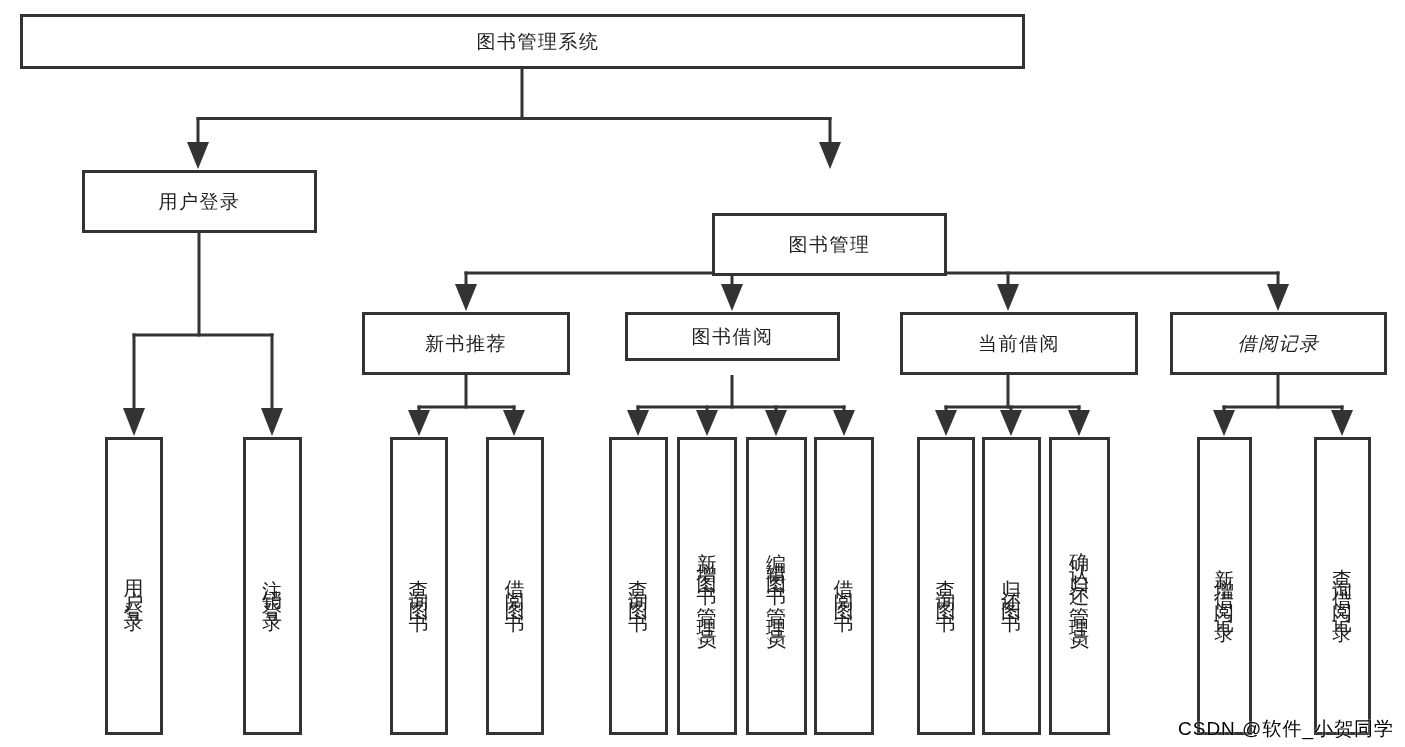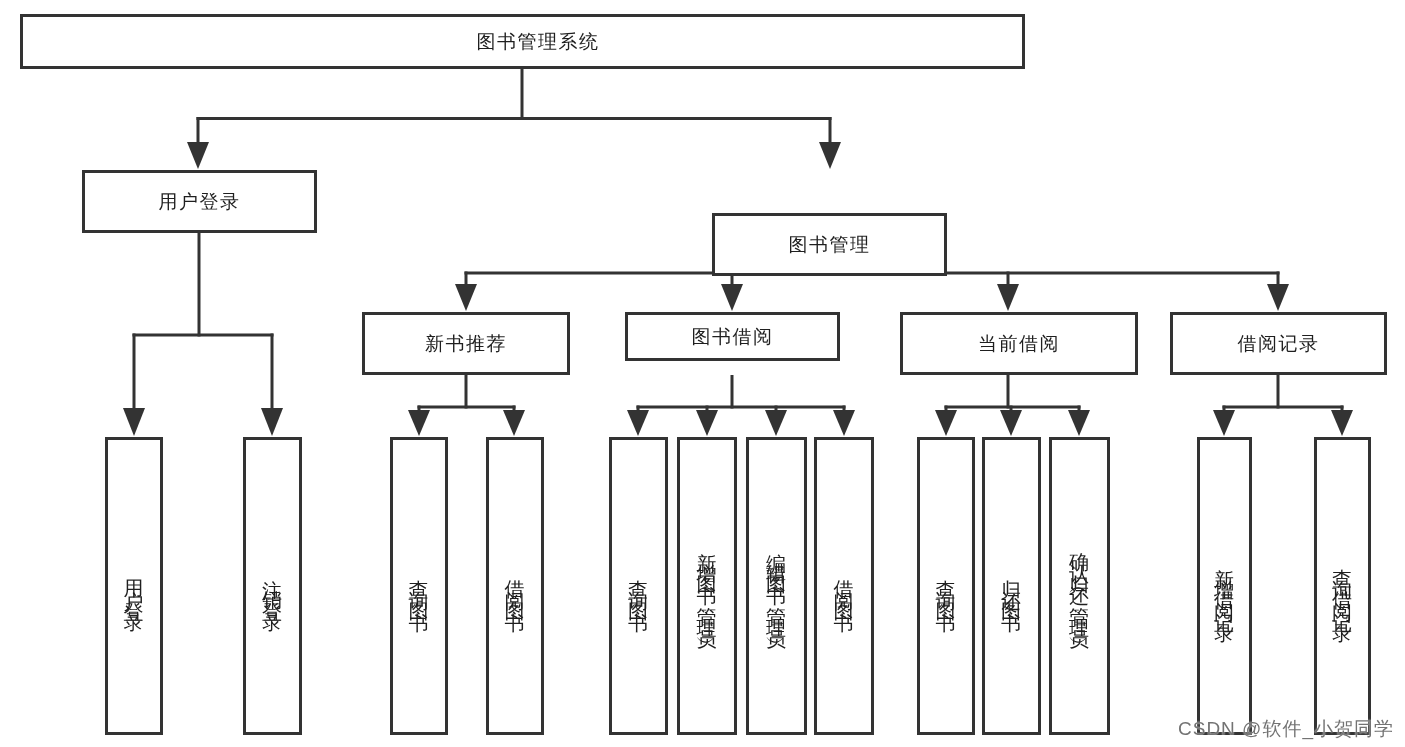--- a/index.html
+++ b/index.html
@@ -50,21 +50,21 @@
     line-height: 1;
     letter-spacing: 11px;
     color: #1f1f1f;
     white-space: nowrap;
   }
   .watermark {
     position: absolute;
     left: 1178px;
     top: 716px;
     font-size: 19px;
-    color: #737373;
+    color: #000000;
     letter-spacing: 1px;
     white-space: nowrap;
     text-shadow: 0 0 2px #ffffff;
     z-index: 5;
   }
 </style>
 </head>
 <body>
 
 <div class="diagram">
@@ -132,21 +132,21 @@
   </svg>
 
   <div class="box" style="left:20px; top:14px; width:1005px; height:55px;padding-left:31px;">图书管理系统</div>
 
   <div class="box" style="left:82px; top:170px; width:235px; height:63px;">用户登录</div>
   <div class="box" style="left:712px; top:170px; width:235px; height:63px;margin-top:43px;">图书管理</div>
 
   <div class="box" style="left:362px; top:312px; width:208px; height:63px;font-family:Liberation Mono, monospace;">新书推荐</div>
   <div class="box" style="left:625px; top:312px; width:215px; height:49px;">图书借阅</div>
   <div class="box" style="left:900px; top:312px; width:238px; height:63px;">当前借阅</div>
-  <div class="box" style="left:1170px; top:312px; width:217px; height:63px;">借阅记录</div>
+  <div class="box" style="left:1170px; top:312px; width:217px; height:63px;font-style:italic;">借阅记录</div>
 
   <div class="vbox" style="left:105px; top:437px; width:58px; height:298px;">
     <span class="vtext">用户登录</span>
   </div>
   <div class="vbox" style="left:243px; top:437px; width:59px; height:298px;">
     <span class="vtext">注销登录</span>
   </div>
 
   <div class="vbox" style="left:390px; top:437px; width:58px; height:298px;">
     <span class="vtext">查询图书</span>

